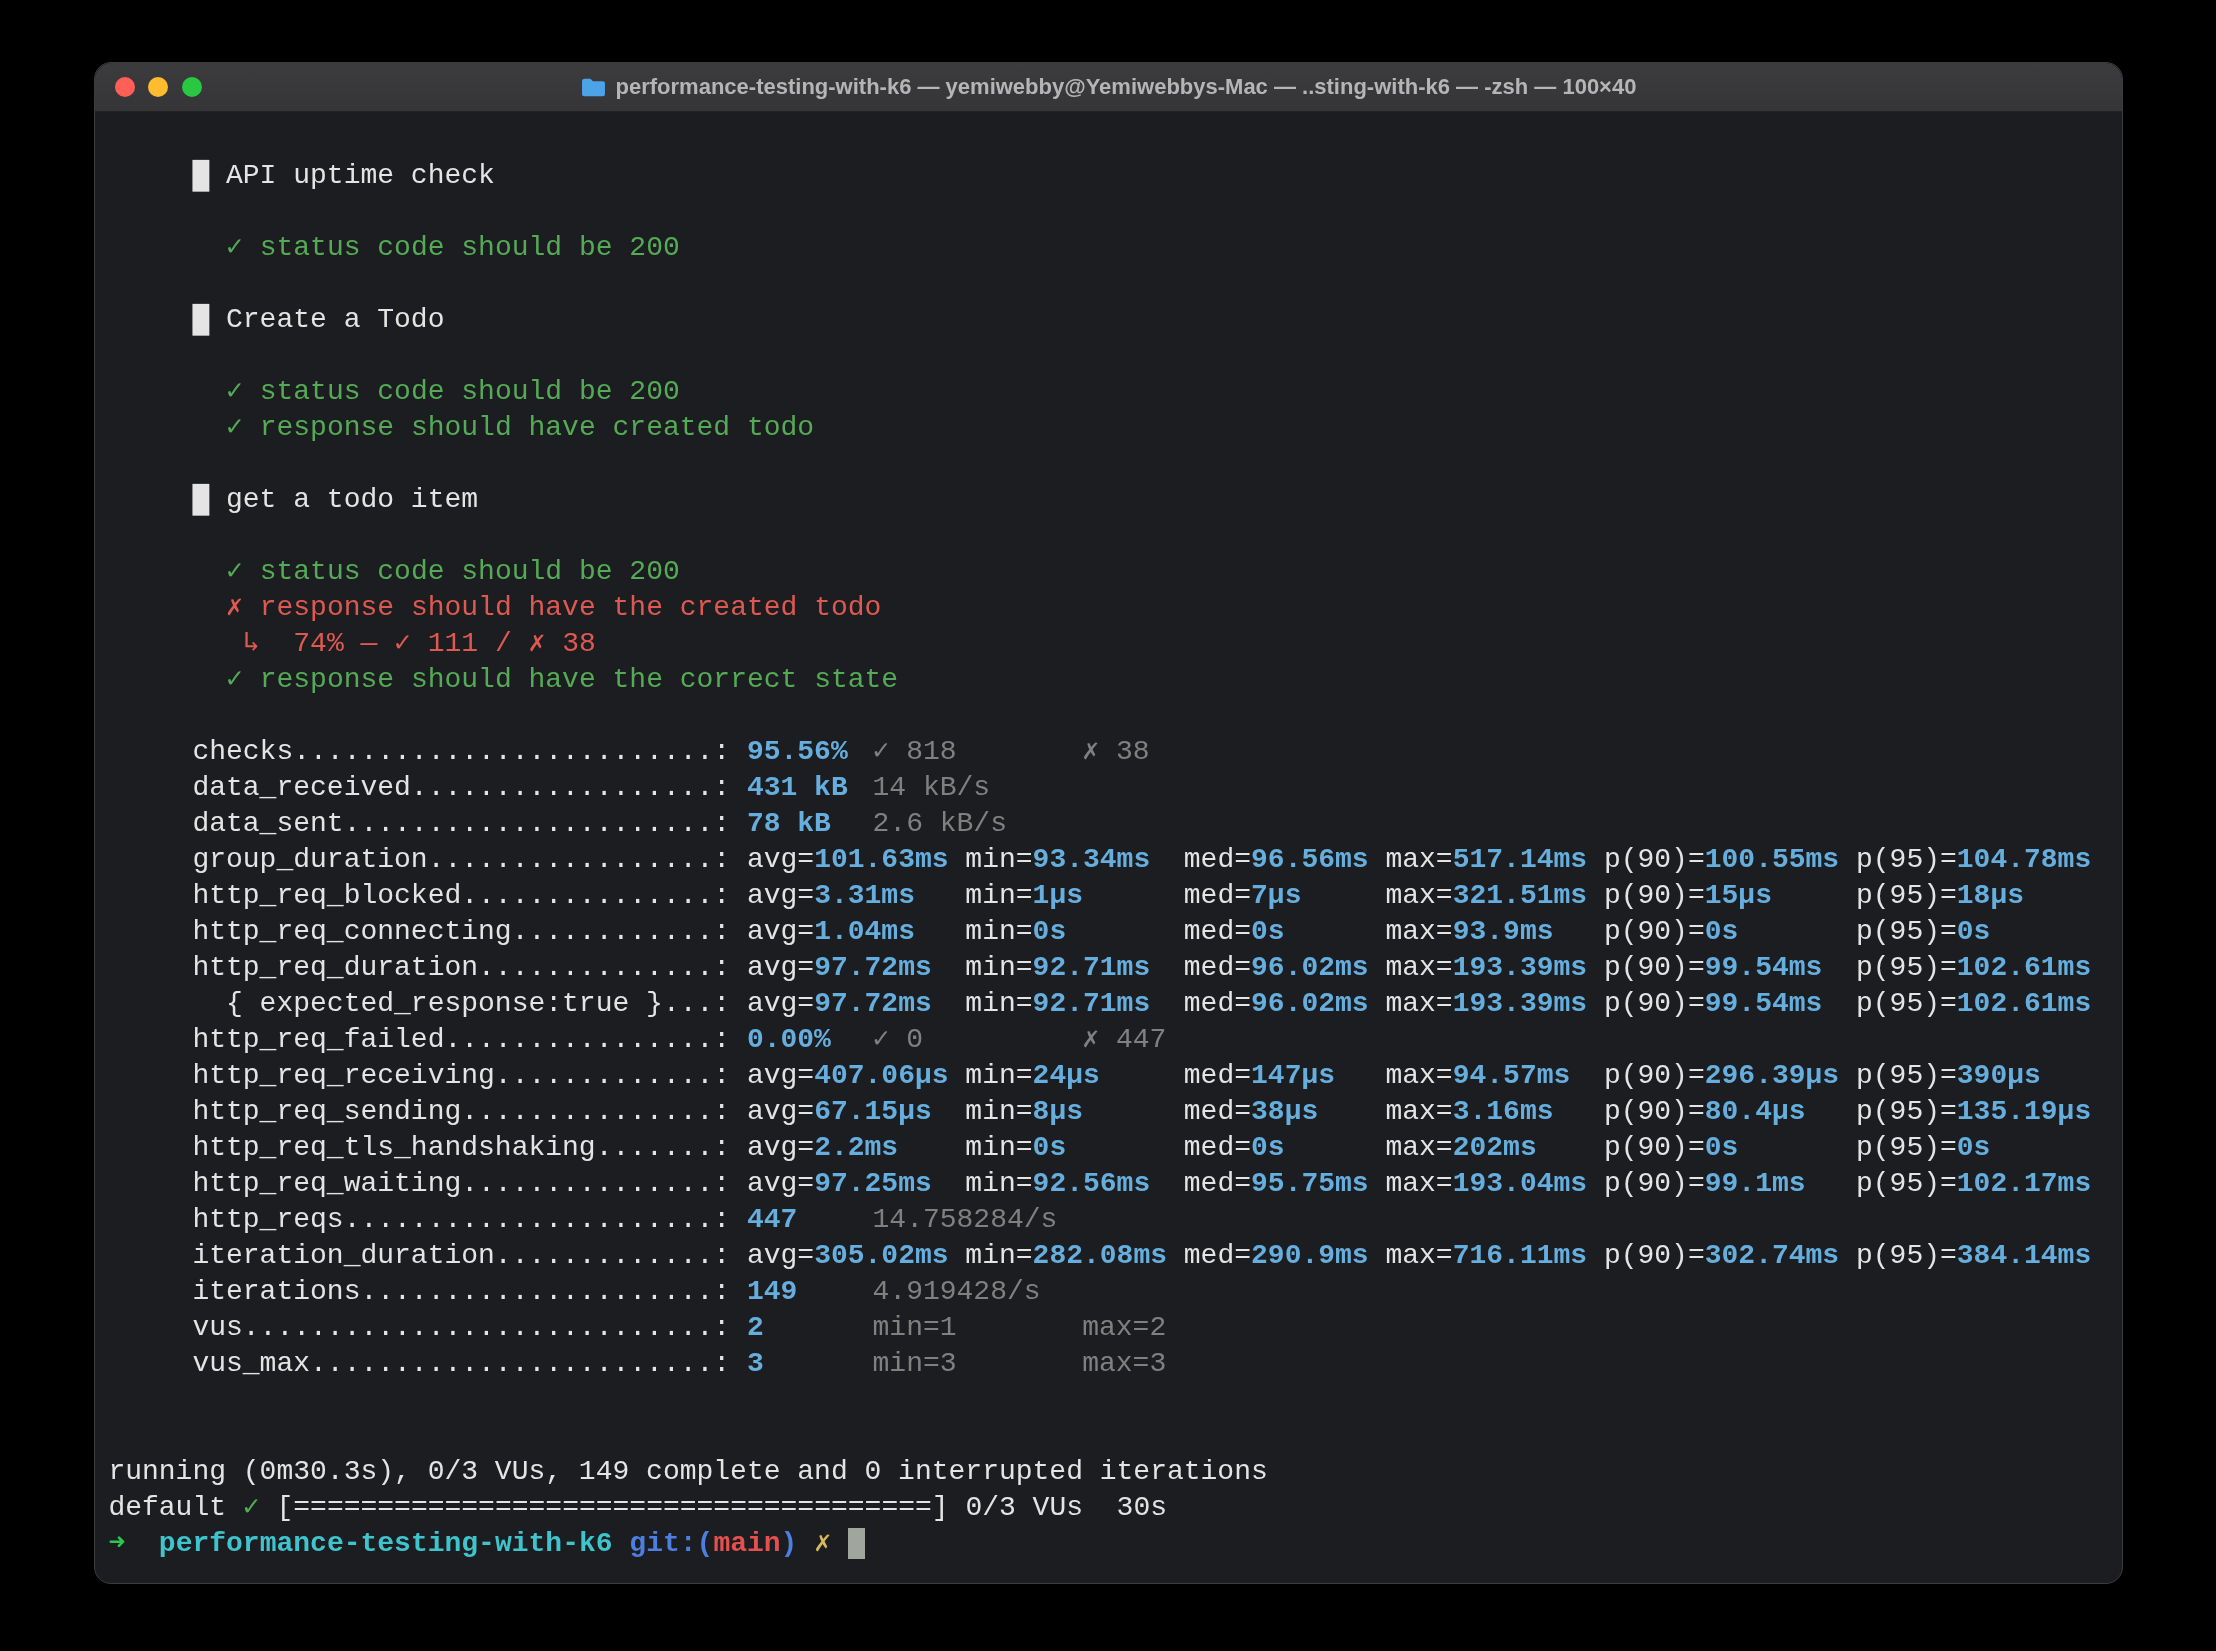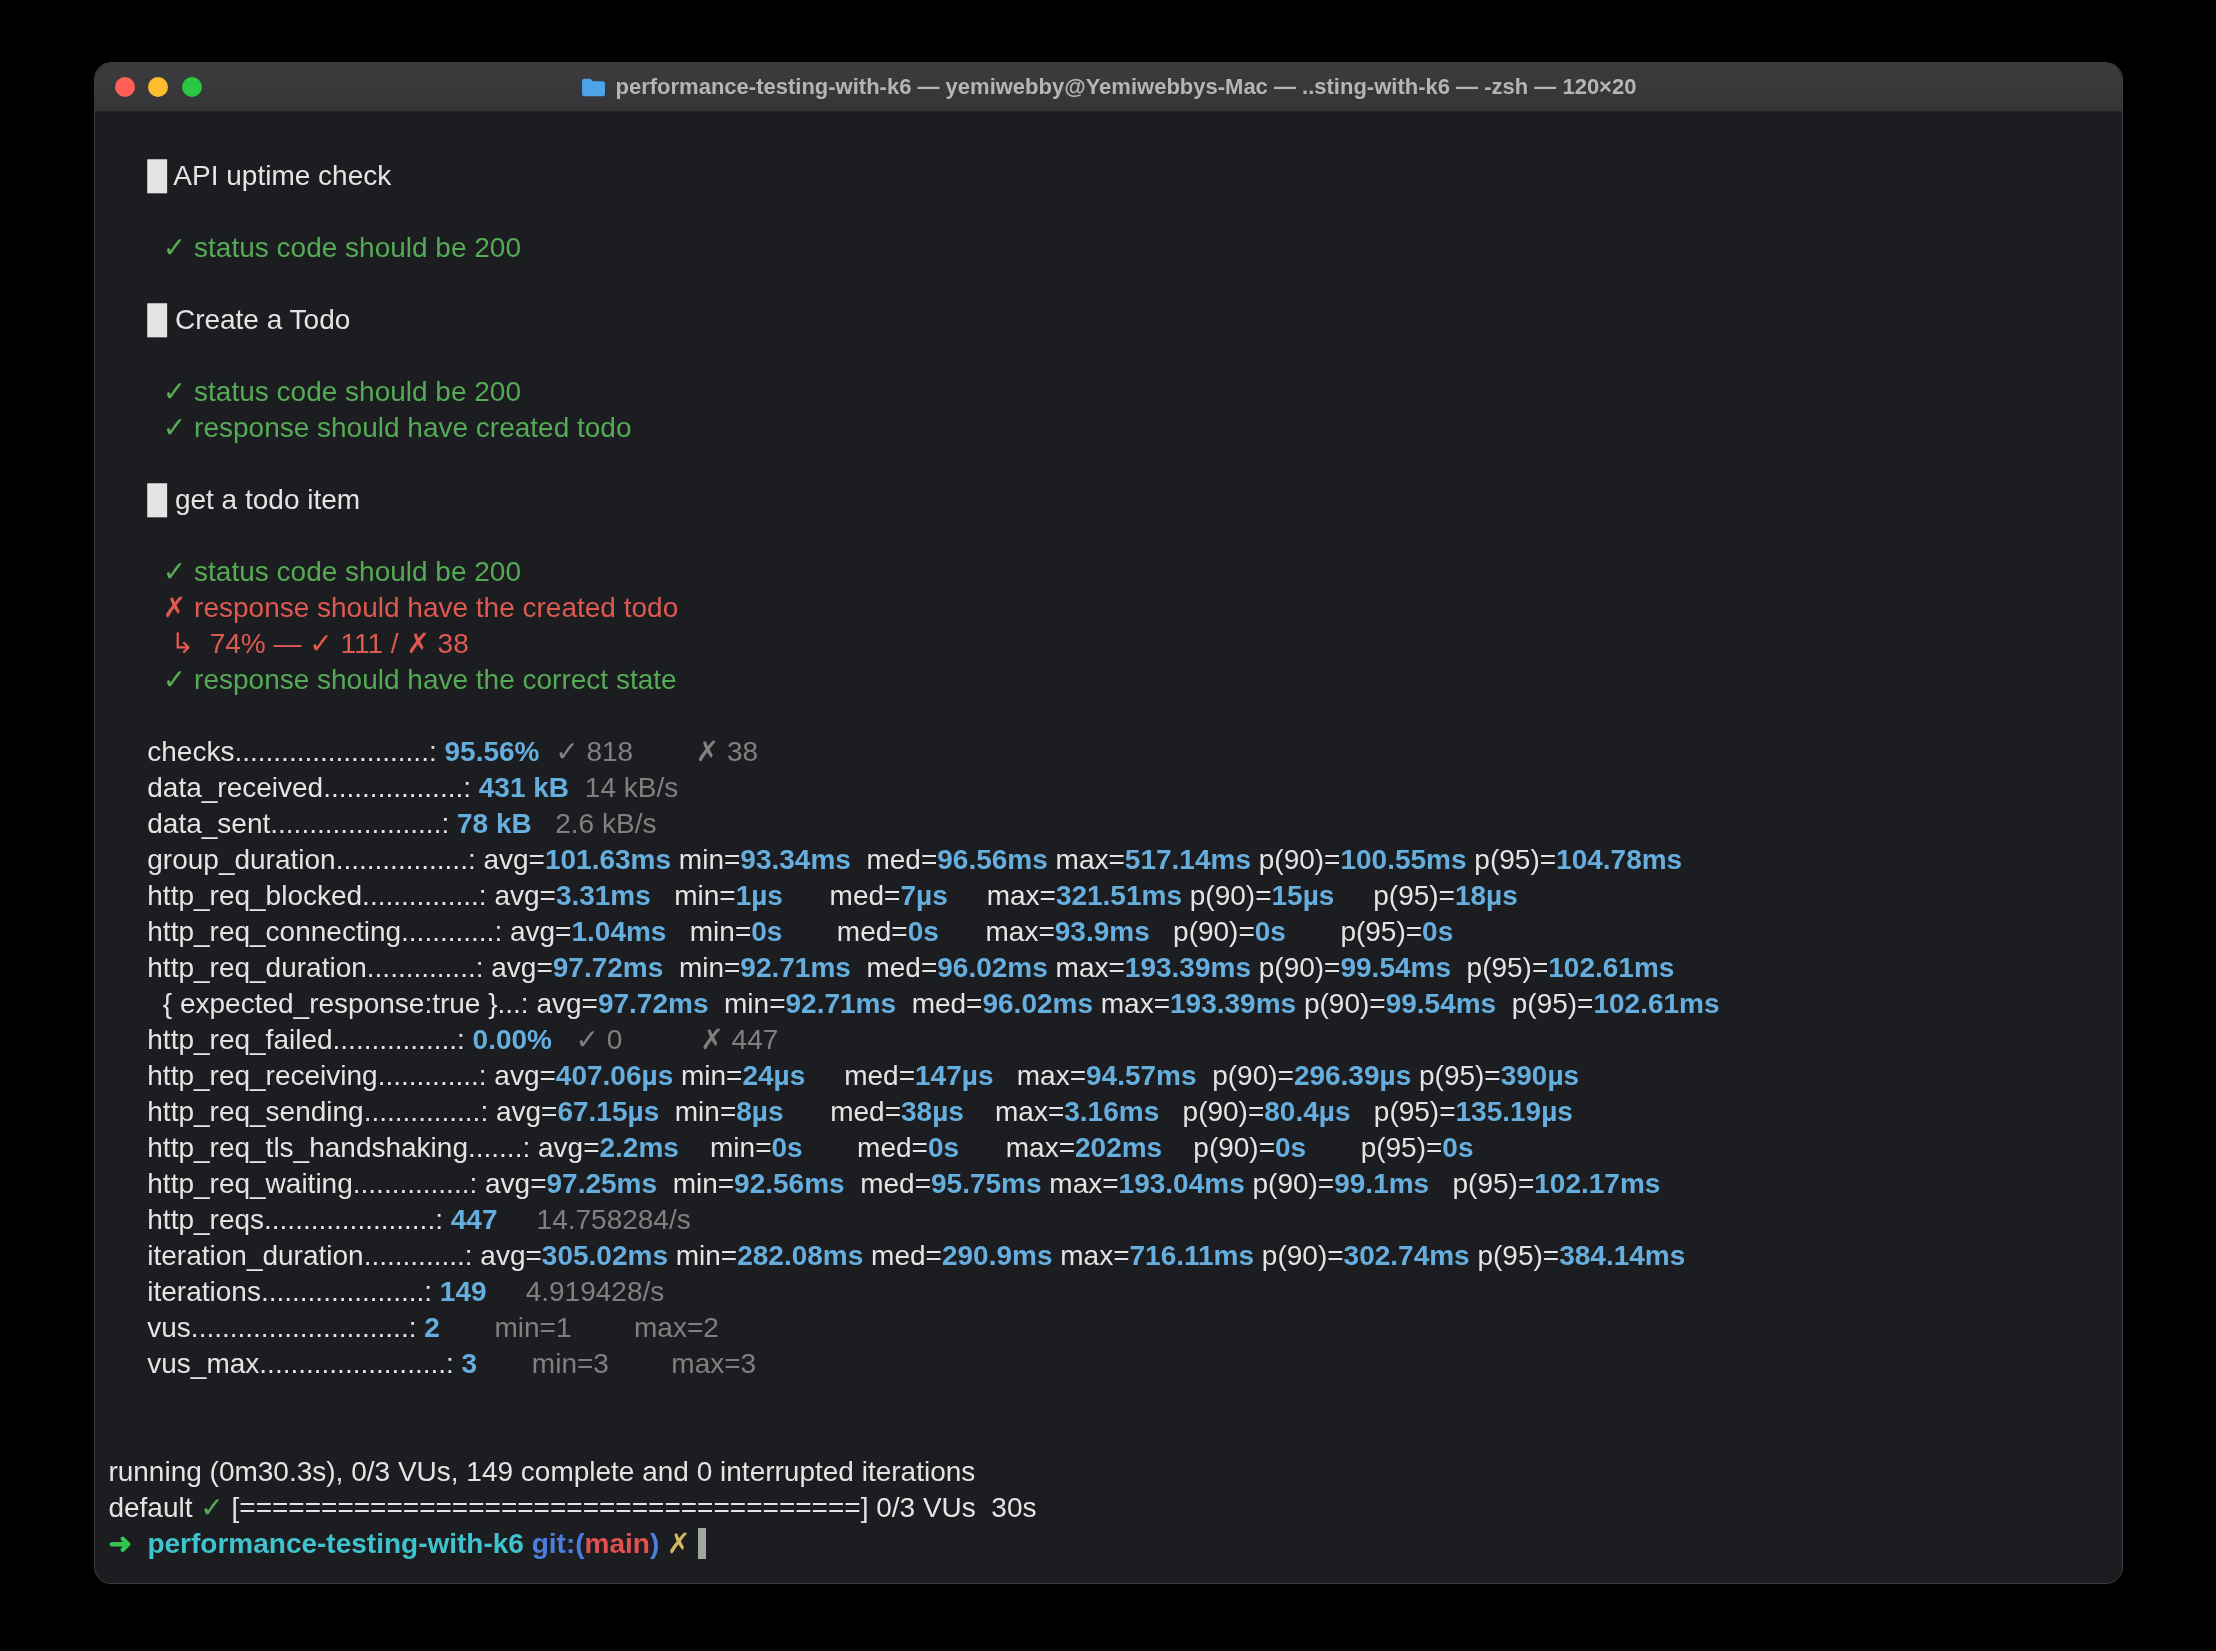--- a/index.html
+++ b/index.html
@@ -26,21 +26,21 @@
   .tl.close{background:var(--c-light-red);}
   .tl.min{background:var(--c-light-yellow);}
   .tl.zoom{background:var(--c-light-green);}
   .titlewrap{
     flex:1;display:flex;align-items:center;justify-content:center;gap:10px;
     font-family:"Liberation Sans",sans-serif;font-size:22px;font-weight:600;
     color:var(--c-titlebar-text);
   }
   .folder-ic{display:inline-flex;align-items:center;}
   .content{
-    font-family:Liberation Sans, sans-serif;
+    font-family:Liberation Mono, monospace;
     font-size:28px;line-height:36px;white-space:pre;
     padding:10px 6.7px 0 13.4px;color:var(--c-fg);
   }
   .line{min-height:36px;}
   .seg-w{color:var(--c-fg);}
   .seg-b{color:var(--c-blue);font-weight:bold;}
   .seg-g{color:var(--c-green);}
   .seg-r{color:var(--c-red);}
   .seg-d{color:var(--c-dim);margin-left:8px;}
   .seg-ar{color:var(--c-arrow);font-weight:bold;}
@@ -60,19 +60,19 @@
         <button class="tl close"></button>
         <button class="tl min"></button>
         <button class="tl zoom"></button>
       </div>
       <div class="titlewrap">
         <span class="folder-ic">
           <svg width="25" height="21" viewBox="0 0 24 20" aria-hidden="true">
             <path d="M1 4 q0-2.5 2.5-2.5 h5.5 l2.5 2.5 h9.5 q2 0 2 2 v10.5 q0 2 -2 2 H3 q-2 0 -2 -2 z" fill="var(--c-folder)"></path>
           </svg>
         </span>
-        <span>performance-testing-with-k6 — yemiwebby@Yemiwebbys-Mac — ..sting-with-k6 — -zsh — 120×20</span>
+        <span>performance-testing-with-k6 — yemiwebby@Yemiwebbys-Mac — ..sting-with-k6 — -zsh — 100×40</span>
       </div>
     </div>
     <div class="content"><div class="line"></div><div class="line"><span class="seg-w">     █ API uptime check</span></div><div class="line"></div><div class="line"><span class="seg-g">       ✓ status code should be 200</span></div><div class="line"></div><div class="line"><span class="seg-w">     █ Create a Todo</span></div><div class="line"></div><div class="line"><span class="seg-g">       ✓ status code should be 200</span></div><div class="line"><span class="seg-g">       ✓ response should have created todo</span></div><div class="line"></div><div class="line"><span class="seg-w">     █ get a todo item</span></div><div class="line"></div><div class="line"><span class="seg-g">       ✓ status code should be 200</span></div><div class="line"><span class="seg-r">       ✗ response should have the created todo</span></div><div class="line"><span class="seg-r">        ↳  74% — ✓ 111 / ✗ 38</span></div><div class="line"><span class="seg-g">       ✓ response should have the correct state</span></div><div class="line"></div><div class="line"><span class="seg-w">     checks.........................: </span><span class="seg-b">95.56% </span><span class="seg-d">✓ 818       </span><span class="seg-d">✗ 38</span></div><div class="line"><span class="seg-w">     data_received..................: </span><span class="seg-b">431 kB </span><span class="seg-d">14 kB/s</span></div><div class="line"><span class="seg-w">     data_sent......................: </span><span class="seg-b">78 kB  </span><span class="seg-d">2.6 kB/s</span></div><div class="line"><span class="seg-w">     group_duration.................: </span><span class="seg-w">avg=</span><span class="seg-b">101.63ms </span><span class="seg-w">min=</span><span class="seg-b">93.34ms  </span><span class="seg-w">med=</span><span class="seg-b">96.56ms </span><span class="seg-w">max=</span><span class="seg-b">517.14ms </span><span class="seg-w">p(90)=</span><span class="seg-b">100.55ms </span><span class="seg-w">p(95)=</span><span class="seg-b">104.78ms</span></div><div class="line"><span class="seg-w">     http_req_blocked...............: </span><span class="seg-w">avg=</span><span class="seg-b">3.31ms   </span><span class="seg-w">min=</span><span class="seg-b">1µs      </span><span class="seg-w">med=</span><span class="seg-b">7µs     </span><span class="seg-w">max=</span><span class="seg-b">321.51ms </span><span class="seg-w">p(90)=</span><span class="seg-b">15µs     </span><span class="seg-w">p(95)=</span><span class="seg-b">18µs</span></div><div class="line"><span class="seg-w">     http_req_connecting............: </span><span class="seg-w">avg=</span><span class="seg-b">1.04ms   </span><span class="seg-w">min=</span><span class="seg-b">0s       </span><span class="seg-w">med=</span><span class="seg-b">0s      </span><span class="seg-w">max=</span><span class="seg-b">93.9ms   </span><span class="seg-w">p(90)=</span><span class="seg-b">0s       </span><span class="seg-w">p(95)=</span><span class="seg-b">0s</span></div><div class="line"><span class="seg-w">     http_req_duration..............: </span><span class="seg-w">avg=</span><span class="seg-b">97.72ms  </span><span class="seg-w">min=</span><span class="seg-b">92.71ms  </span><span class="seg-w">med=</span><span class="seg-b">96.02ms </span><span class="seg-w">max=</span><span class="seg-b">193.39ms </span><span class="seg-w">p(90)=</span><span class="seg-b">99.54ms  </span><span class="seg-w">p(95)=</span><span class="seg-b">102.61ms</span></div><div class="line"><span class="seg-w">       { expected_response:true }...: </span><span class="seg-w">avg=</span><span class="seg-b">97.72ms  </span><span class="seg-w">min=</span><span class="seg-b">92.71ms  </span><span class="seg-w">med=</span><span class="seg-b">96.02ms </span><span class="seg-w">max=</span><span class="seg-b">193.39ms </span><span class="seg-w">p(90)=</span><span class="seg-b">99.54ms  </span><span class="seg-w">p(95)=</span><span class="seg-b">102.61ms</span></div><div class="line"><span class="seg-w">     http_req_failed................: </span><span class="seg-b">0.00%  </span><span class="seg-d">✓ 0         </span><span class="seg-d">✗ 447</span></div><div class="line"><span class="seg-w">     http_req_receiving.............: </span><span class="seg-w">avg=</span><span class="seg-b">407.06µs </span><span class="seg-w">min=</span><span class="seg-b">24µs     </span><span class="seg-w">med=</span><span class="seg-b">147µs   </span><span class="seg-w">max=</span><span class="seg-b">94.57ms  </span><span class="seg-w">p(90)=</span><span class="seg-b">296.39µs </span><span class="seg-w">p(95)=</span><span class="seg-b">390µs</span></div><div class="line"><span class="seg-w">     http_req_sending...............: </span><span class="seg-w">avg=</span><span class="seg-b">67.15µs  </span><span class="seg-w">min=</span><span class="seg-b">8µs      </span><span class="seg-w">med=</span><span class="seg-b">38µs    </span><span class="seg-w">max=</span><span class="seg-b">3.16ms   </span><span class="seg-w">p(90)=</span><span class="seg-b">80.4µs   </span><span class="seg-w">p(95)=</span><span class="seg-b">135.19µs</span></div><div class="line"><span class="seg-w">     http_req_tls_handshaking.......: </span><span class="seg-w">avg=</span><span class="seg-b">2.2ms    </span><span class="seg-w">min=</span><span class="seg-b">0s       </span><span class="seg-w">med=</span><span class="seg-b">0s      </span><span class="seg-w">max=</span><span class="seg-b">202ms    </span><span class="seg-w">p(90)=</span><span class="seg-b">0s       </span><span class="seg-w">p(95)=</span><span class="seg-b">0s</span></div><div class="line"><span class="seg-w">     http_req_waiting...............: </span><span class="seg-w">avg=</span><span class="seg-b">97.25ms  </span><span class="seg-w">min=</span><span class="seg-b">92.56ms  </span><span class="seg-w">med=</span><span class="seg-b">95.75ms </span><span class="seg-w">max=</span><span class="seg-b">193.04ms </span><span class="seg-w">p(90)=</span><span class="seg-b">99.1ms   </span><span class="seg-w">p(95)=</span><span class="seg-b">102.17ms</span></div><div class="line"><span class="seg-w">     http_reqs......................: </span><span class="seg-b">447    </span><span class="seg-d">14.758284/s</span></div><div class="line"><span class="seg-w">     iteration_duration.............: </span><span class="seg-w">avg=</span><span class="seg-b">305.02ms </span><span class="seg-w">min=</span><span class="seg-b">282.08ms </span><span class="seg-w">med=</span><span class="seg-b">290.9ms </span><span class="seg-w">max=</span><span class="seg-b">716.11ms </span><span class="seg-w">p(90)=</span><span class="seg-b">302.74ms </span><span class="seg-w">p(95)=</span><span class="seg-b">384.14ms</span></div><div class="line"><span class="seg-w">     iterations.....................: </span><span class="seg-b">149    </span><span class="seg-d">4.919428/s</span></div><div class="line"><span class="seg-w">     vus............................: </span><span class="seg-b">2      </span><span class="seg-d">min=1       </span><span class="seg-d">max=2</span></div><div class="line"><span class="seg-w">     vus_max........................: </span><span class="seg-b">3      </span><span class="seg-d">min=3       </span><span class="seg-d">max=3</span></div><div class="line"></div><div class="line"></div><div class="line"><span class="seg-w">running (0m30.3s), 0/3 VUs, 149 complete and 0 interrupted iterations</span></div><div class="line"><span class="seg-w">default </span><span class="seg-g">✓ </span><span class="seg-w">[======================================] 0/3 VUs  30s</span></div><div class="line"><span class="seg-ar">➜</span><span class="seg-w">  </span><span class="seg-cy">performance-testing-with-k6</span><span class="seg-w"> </span><span class="seg-gb">git:(</span><span class="seg-gr">main</span><span class="seg-gb">)</span><span class="seg-w"> </span><span class="seg-y">✗</span><span class="seg-w"> </span><span class="seg-cur"> </span></div></div>
   </div>
 </div>
 
 
 </body></html>

